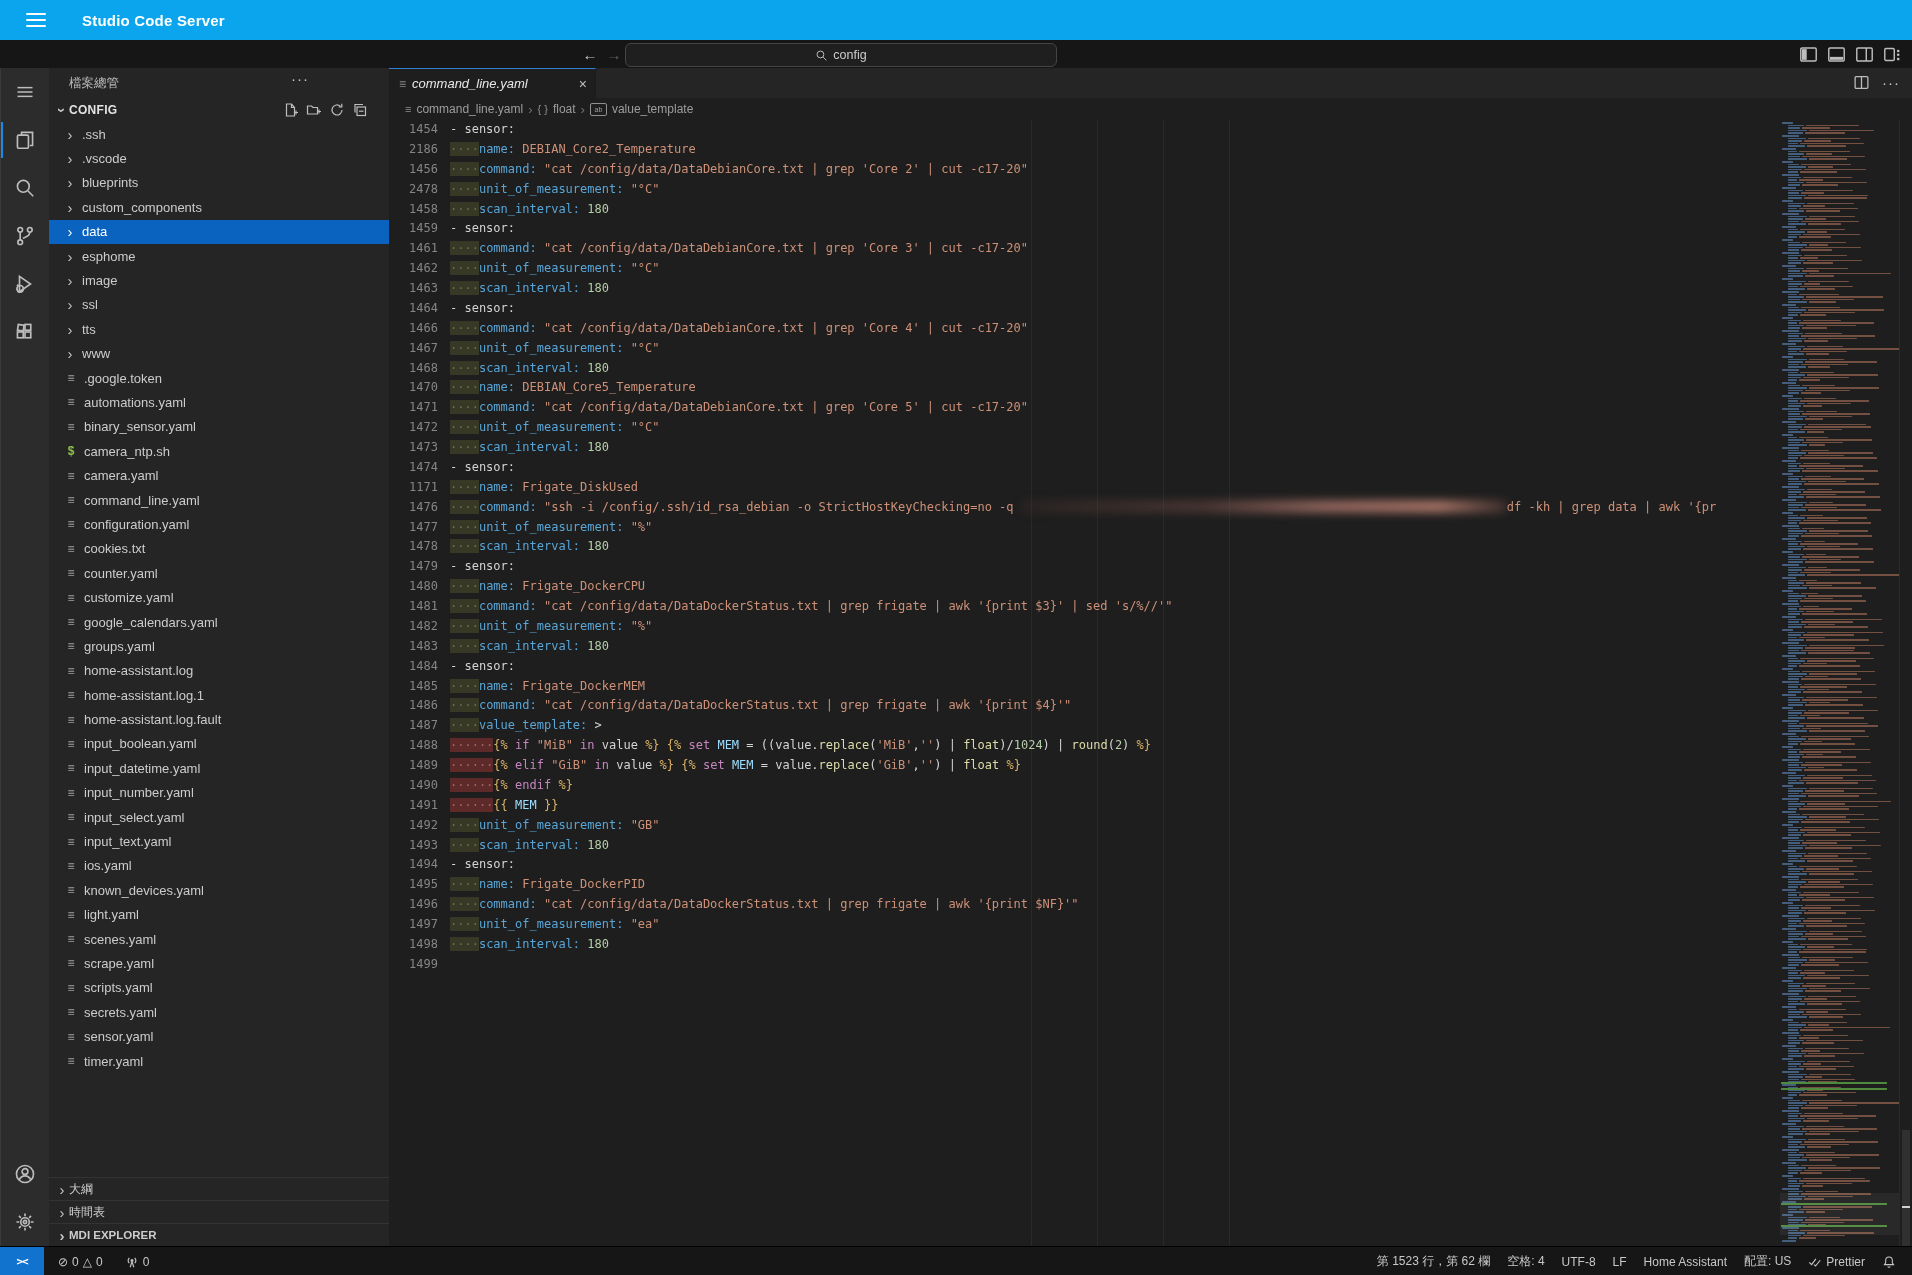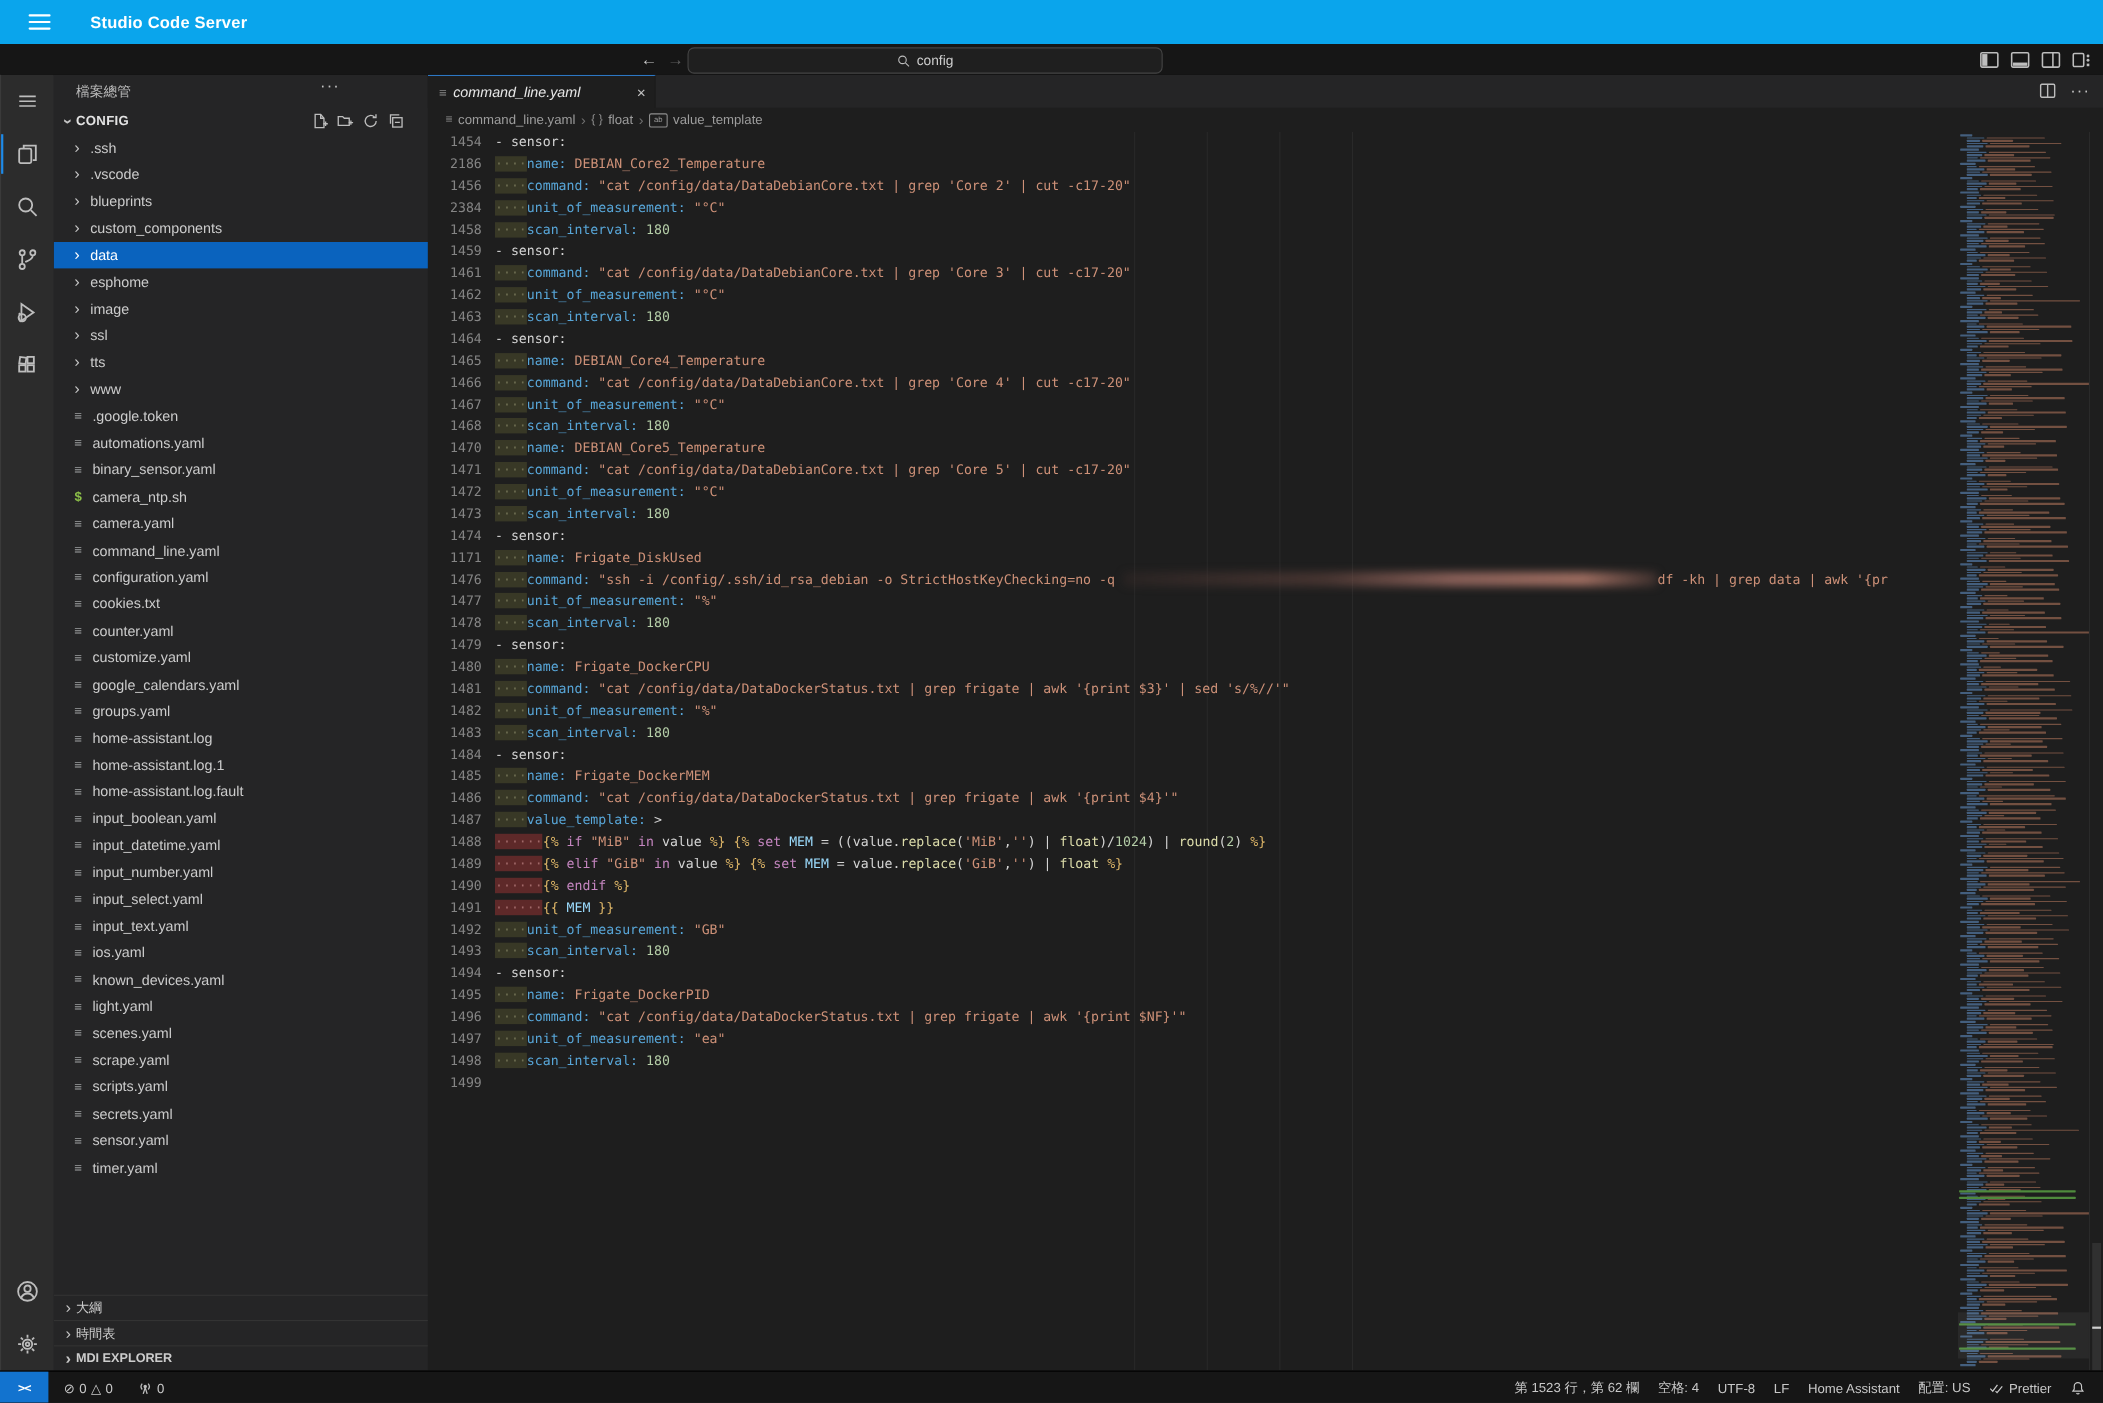--- a/index.html
+++ b/index.html
@@ -450,28 +450,27 @@
 
     <div class="ruler" style="left:642px"></div>
     <div class="ruler" style="left:708px"></div>
     <div class="ruler" style="left:774px"></div>
     <div class="ruler" style="left:840px"></div>
 
     <div class="code-region" id="code-lines">
         <div class="cl"><span class="ln">1454</span><span class="c-pln">- sensor:</span></div>
         <div class="cl"><span class="ln">2186</span><span class="ws">····</span><span class="c-key">name:</span><span class="c-pln"> </span><span class="c-str">DEBIAN_Core2_Temperature</span></div>
         <div class="cl"><span class="ln">1456</span><span class="ws">····</span><span class="c-key">command:</span><span class="c-pln"> </span><span class="c-str">"cat /config/data/DataDebianCore.txt | grep 'Core 2' | cut -c17-20"</span></div>
-        <div class="cl"><span class="ln">2384</span><span class="ws">····</span><span class="c-key">unit_of_measurement:</span><span class="c-pln"> </span><span class="c-str">"°C"</span></div>
+        <div class="cl"><span class="ln">2478</span><span class="ws">····</span><span class="c-key">unit_of_measurement:</span><span class="c-pln"> </span><span class="c-str">"°C"</span></div>
         <div class="cl"><span class="ln">1458</span><span class="ws">····</span><span class="c-key">scan_interval:</span><span class="c-pln"> </span><span class="c-num">180</span></div>
         <div class="cl"><span class="ln">1459</span><span class="c-pln">- sensor:</span></div>
         <div class="cl"><span class="ln">1461</span><span class="ws">····</span><span class="c-key">command:</span><span class="c-pln"> </span><span class="c-str">"cat /config/data/DataDebianCore.txt | grep 'Core 3' | cut -c17-20"</span></div>
         <div class="cl"><span class="ln">1462</span><span class="ws">····</span><span class="c-key">unit_of_measurement:</span><span class="c-pln"> </span><span class="c-str">"°C"</span></div>
         <div class="cl"><span class="ln">1463</span><span class="ws">····</span><span class="c-key">scan_interval:</span><span class="c-pln"> </span><span class="c-num">180</span></div>
         <div class="cl"><span class="ln">1464</span><span class="c-pln">- sensor:</span></div>
-        <div class="cl"><span class="ln">1465</span><span class="ws">····</span><span class="c-key">name:</span><span class="c-pln"> </span><span class="c-str">DEBIAN_Core4_Temperature</span></div>
         <div class="cl"><span class="ln">1466</span><span class="ws">····</span><span class="c-key">command:</span><span class="c-pln"> </span><span class="c-str">"cat /config/data/DataDebianCore.txt | grep 'Core 4' | cut -c17-20"</span></div>
         <div class="cl"><span class="ln">1467</span><span class="ws">····</span><span class="c-key">unit_of_measurement:</span><span class="c-pln"> </span><span class="c-str">"°C"</span></div>
         <div class="cl"><span class="ln">1468</span><span class="ws">····</span><span class="c-key">scan_interval:</span><span class="c-pln"> </span><span class="c-num">180</span></div>
         <div class="cl"><span class="ln">1470</span><span class="ws">····</span><span class="c-key">name:</span><span class="c-pln"> </span><span class="c-str">DEBIAN_Core5_Temperature</span></div>
         <div class="cl"><span class="ln">1471</span><span class="ws">····</span><span class="c-key">command:</span><span class="c-pln"> </span><span class="c-str">"cat /config/data/DataDebianCore.txt | grep 'Core 5' | cut -c17-20"</span></div>
         <div class="cl"><span class="ln">1472</span><span class="ws">····</span><span class="c-key">unit_of_measurement:</span><span class="c-pln"> </span><span class="c-str">"°C"</span></div>
         <div class="cl"><span class="ln">1473</span><span class="ws">····</span><span class="c-key">scan_interval:</span><span class="c-pln"> </span><span class="c-num">180</span></div>
         <div class="cl"><span class="ln">1474</span><span class="c-pln">- sensor:</span></div>
         <div class="cl"><span class="ln">1171</span><span class="ws">····</span><span class="c-key">name:</span><span class="c-pln"> </span><span class="c-str">Frigate_DiskUsed</span></div>
         <div class="cl"><span class="ln">1476</span><span class="ws">····</span><span class="c-key">command:</span><span class="c-pln"> </span><span class="c-str">"ssh -i /config/.ssh/id_rsa_debian -o StrictHostKeyChecking=no -q </span><span class="redact"></span><span class="c-str">df -kh | grep data | awk '{pr</span></div>

